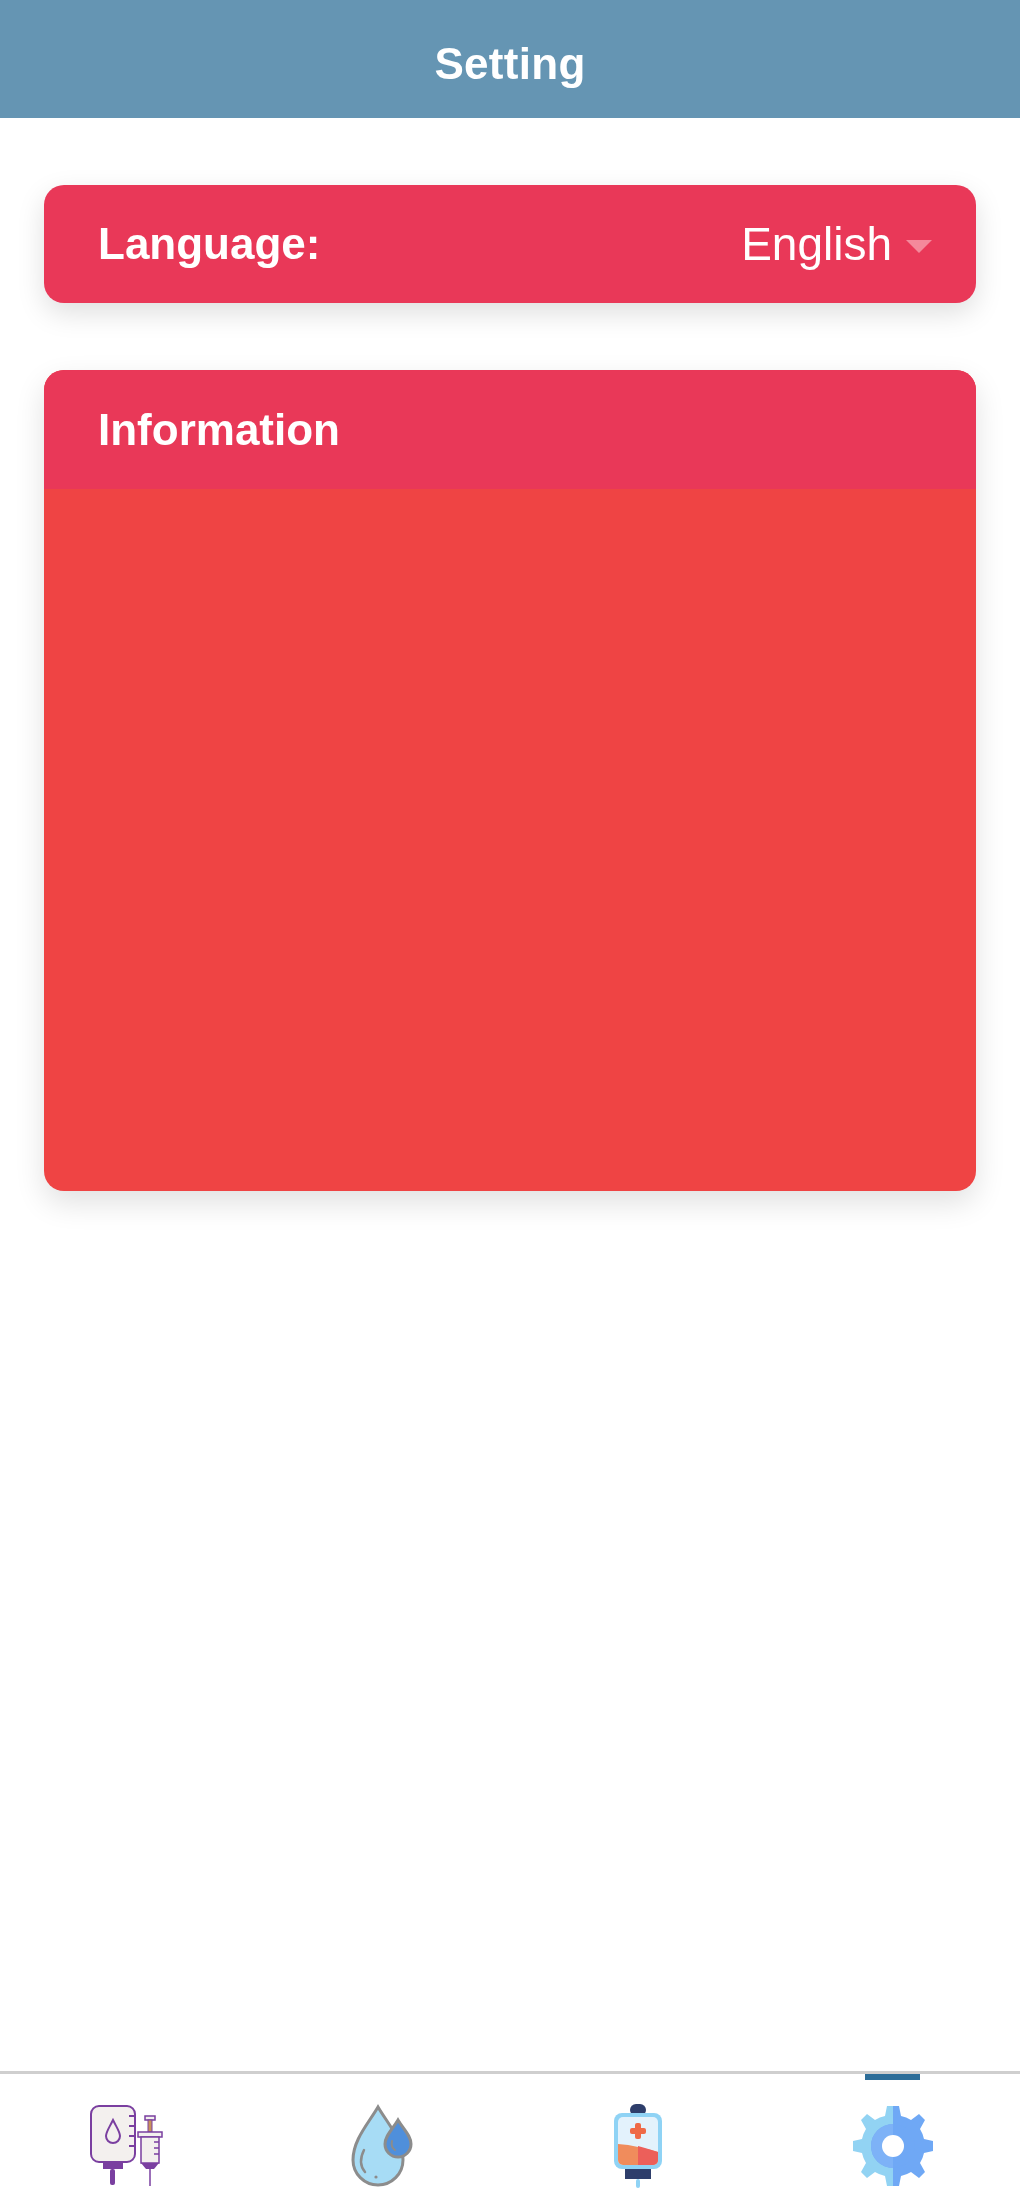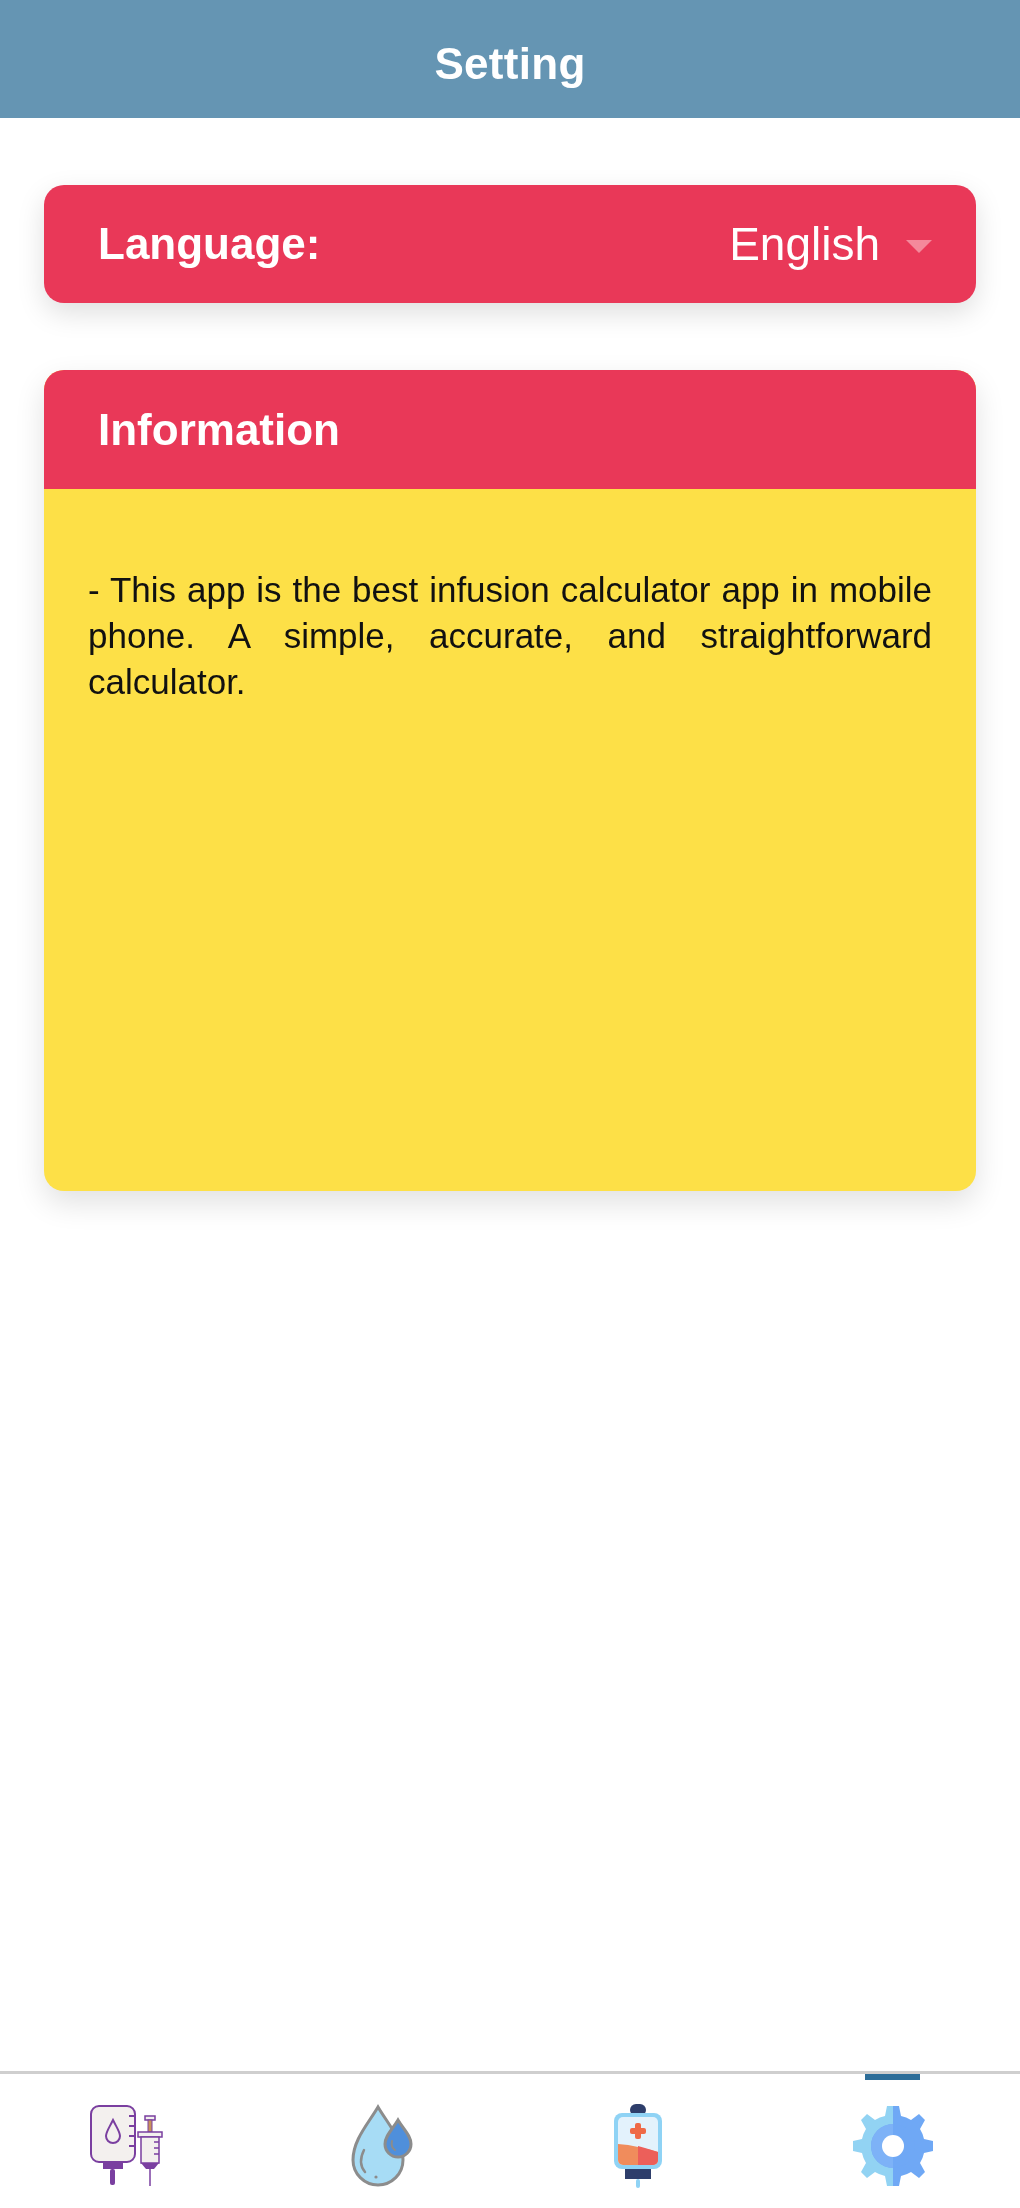--- a/index.html
+++ b/index.html
@@ -2,25 +2,25 @@
 <html><head>
 <meta charset="utf-8">
 <style>
   html, body { margin:0; padding:0; }
   body { width:1020px; height:2208px; background:#ffffff; position:relative; overflow:hidden; font-family:"Liberation Sans", sans-serif; }
   .header { position:absolute; left:0; top:0; width:1020px; height:118px; background:#6595B3; display:flex; align-items:center; justify-content:center; }
   .header-title { color:#ffffff; font-size:44px; font-weight:bold; letter-spacing:0.3px; margin-top:10px; }
 
   .lang-card { position:absolute; left:44px; top:185px; width:932px; height:118px; background:#E93858; border-radius:20px; box-shadow:0 10px 28px rgba(0,0,0,0.13); display:flex; align-items:center; justify-content:space-between; box-sizing:border-box; padding:0 44px 0 54px; }
   .lang-label { color:#ffffff; font-size:44px; font-weight:bold; }
-  .lang-select { display:flex; align-items:center; cursor:pointer;gap:12px; }
+  .lang-select { display:flex; align-items:center; cursor:pointer; }
   .lang-value { color:#ffffff; font-size:46px; }
   .caret { width:0; height:0; border-left:13px solid transparent; border-right:13px solid transparent; border-top:13px solid #F4899B; margin-left:14px; margin-top:4px; }
 
-  .info-card { position:absolute; left:44px; top:370px; width:932px; height:821px; border-radius:20px; overflow:hidden; box-shadow:0 12px 30px rgba(0,0,0,0.12); background:#fde047; }
+  .info-card { position:absolute; left:44px; top:370px; width:932px; height:821px; border-radius:20px; overflow:hidden; box-shadow:0 12px 30px rgba(0,0,0,0.12); background:#ef4444; }
   .info-header { height:119px; background:#E93858; display:flex; align-items:center; box-sizing:border-box; padding-left:54px; }
   .info-title { color:#ffffff; font-size:44px; font-weight:bold; }
   .info-body { padding:78px 44px 0 44px; }
   .info-para { color:#111111; font-size:35px; line-height:46px; text-align:justify; margin:0 0 38px 0; }
 
   .tabbar { position:absolute; left:0; top:2071px; width:1020px; height:137px; border-top:3px solid #CFCFCF; background:#ffffff; }
   .tab { position:absolute; top:0; width:255px; height:137px; display:flex; align-items:flex-start; justify-content:center; cursor:pointer; }
   .tab svg { margin-top:30px; }
   .tab-indicator { position:absolute; top:0; left:100px; width:55px; height:6px; background:#2E6E99; }
 </style>
@@ -37,21 +37,20 @@
     <span class="lang-value">English</span>
     <span class="caret"></span>
   </div>
 </div>
 
 <div class="info-card">
   <div class="info-header">
     <span class="info-title">Information</span>
   </div>
   <div class="info-body">
-    <p class="info-para">- This app is the best infusion calculator app in mobile phone. A simple, accurate, and straightforward calculator.</p>
   </div>
 </div>
 
 <div class="tabbar">
 
   <div class="tab" style="left:0;">
     <svg width="80" height="84" viewBox="0 0 80 84">
       <rect x="3" y="2" width="44" height="56" rx="8" fill="#F3F0EE" stroke="#7A3FA0" stroke-width="2"></rect>
       <path d="M25 16 C21 24 18 28 18 32 A7 7 0 0 0 32 32 C32 28 29 24 25 16 Z" fill="none" stroke="#7A3FA0" stroke-width="2"></path>
       <line x1="41" y1="12" x2="47" y2="12" stroke="#7A3FA0" stroke-width="2"></line>

